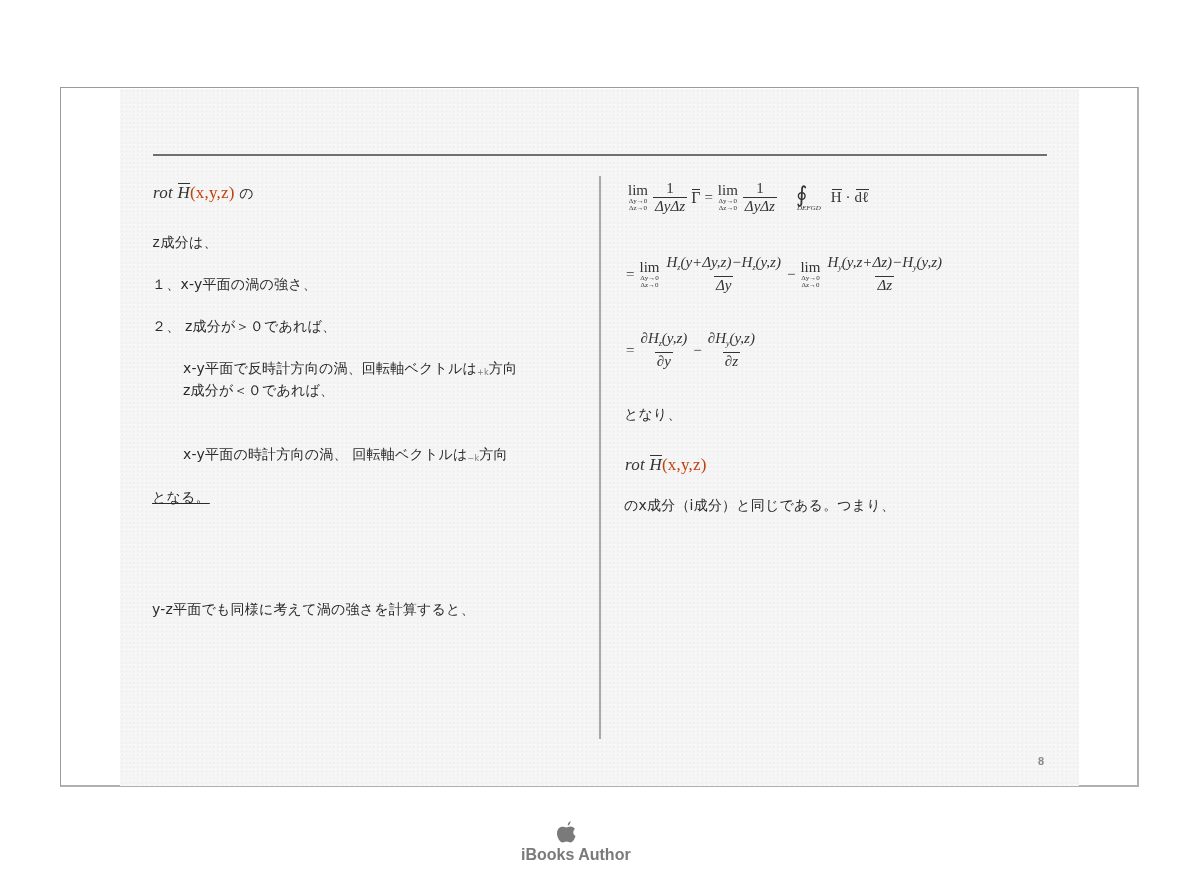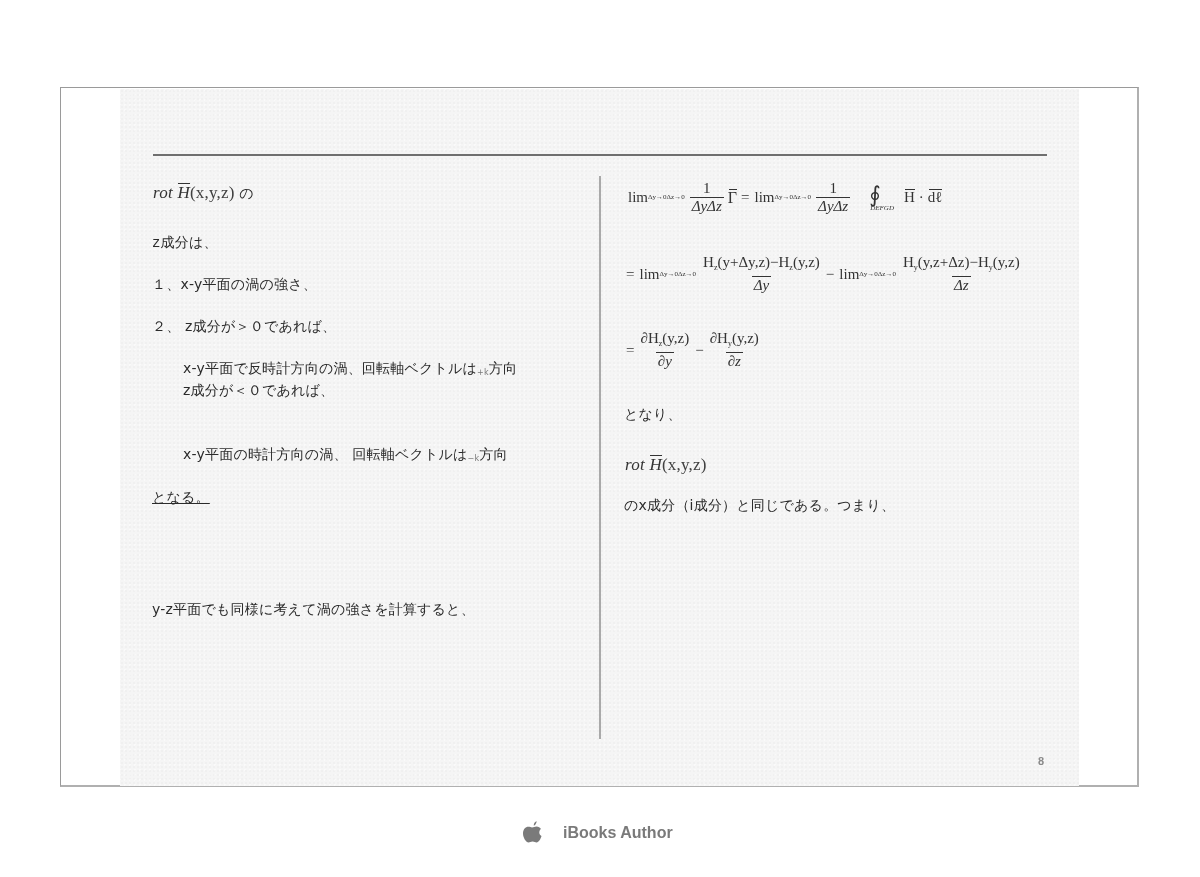--- a/index.html
+++ b/index.html
@@ -24,43 +24,43 @@
   .rule {
     position: absolute; left: 153px; top: 154px; width: 894px; height: 2px; background: #6f6f6f;
   }
   .vdivider {
     position: absolute; left: 599px; top: 176px; width: 2px; height: 563px; background: #a9a9a9;
   }
   .txt { position: absolute; font-size: 14px; white-space: nowrap; color: #2b2b2b; letter-spacing: 0.2px; }
   .math {
     font-family: "Liberation Serif", "DejaVu Serif", serif; font-style: italic; color: #333;
   }
-  .mathup { font-family: "Liberation Serif", "DejaVu Serif", serif; font-style: normal; color: #404040; }
+  .mathup { font-family: "Liberation Serif", "DejaVu Serif", serif; font-style: normal; color: #c2410c; }
   .vec { position: relative; display: inline-block; }
   .vec::before {
     content: ""; position: absolute; left: 1px; right: 0; top: 0px; height: 1px; background: #333;
   }
   .small-k { font-size: 8px; color: #777; vertical-align: -2px; }
 
   
   .formula { position: absolute; display: flex; align-items: center; font-family: "Liberation Serif", "DejaVu Serif", serif; color: #333; }
-  .lim { display: inline-flex; align-items: center; margin: 0 3px; }
+  .lim { display: inline-flex; flex-direction: column; align-items: center; margin: 0 3px; }
   .lim .word { font-size: 15px; font-style: normal; line-height: 15px; }
   .lim .sub { font-size: 7px; line-height: 7px; font-style: normal; white-space: nowrap; }
   .frac { display: inline-flex; flex-direction: column; align-items: center; margin: 0 2px; }
-  .frac .num { font-size: 15px; line-height: 17px; padding: 0 2px; white-space: nowrap; }
+  .frac .num { font-size: 15px; line-height: 17px; padding: 0 2px; font-style: italic; white-space: nowrap; }
   .frac .den { font-size: 15px; line-height: 17px; padding: 0 2px; border-top: 1px solid #333; font-style: italic; white-space: nowrap; }
   .op { font-size: 15px; margin: 0 2px; font-style: normal; }
   .oint { display: inline-flex; flex-direction: column; align-items: center; margin: 0 4px; }
   .oint .sym { font-size: 22px; line-height: 22px; font-style: normal; }
   .oint .sub { font-size: 7px; font-style: italic; margin-left: 14px; margin-top: -2px; }
   .sub-s { font-size: 8px; vertical-align: -3px; }
 
   .pagenum { position: absolute; left: 1038px; top: 755px; font-size: 11px; color: #8a8a8a; font-weight: bold; font-family: "Liberation Sans", sans-serif; }
-  .footer { position: absolute; left: 521px; top: 820px; display: flex; align-items: center; }
+  .footer { position: absolute; left: 521px; top: 820px; display: flex; align-items: center; flex-direction: column; }
   .footer .apple { width: 22px; height: 26px; margin-right: 20px; }
   .footer .brand { font-family: "Liberation Sans", sans-serif; font-weight: bold; font-size: 16px; color: #7a7a7a; }
 </style>
 </head>
 <body>
 
 <div class="frame"></div>
 <div class="page"></div>
 <div class="rule"></div>
 <div class="vdivider"></div>

